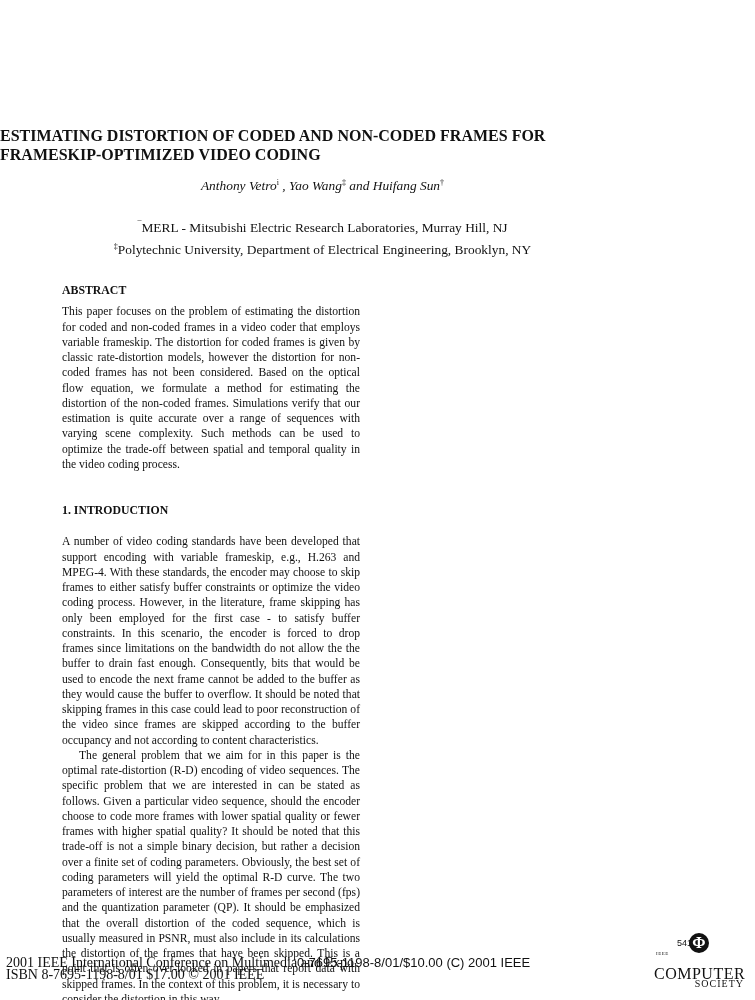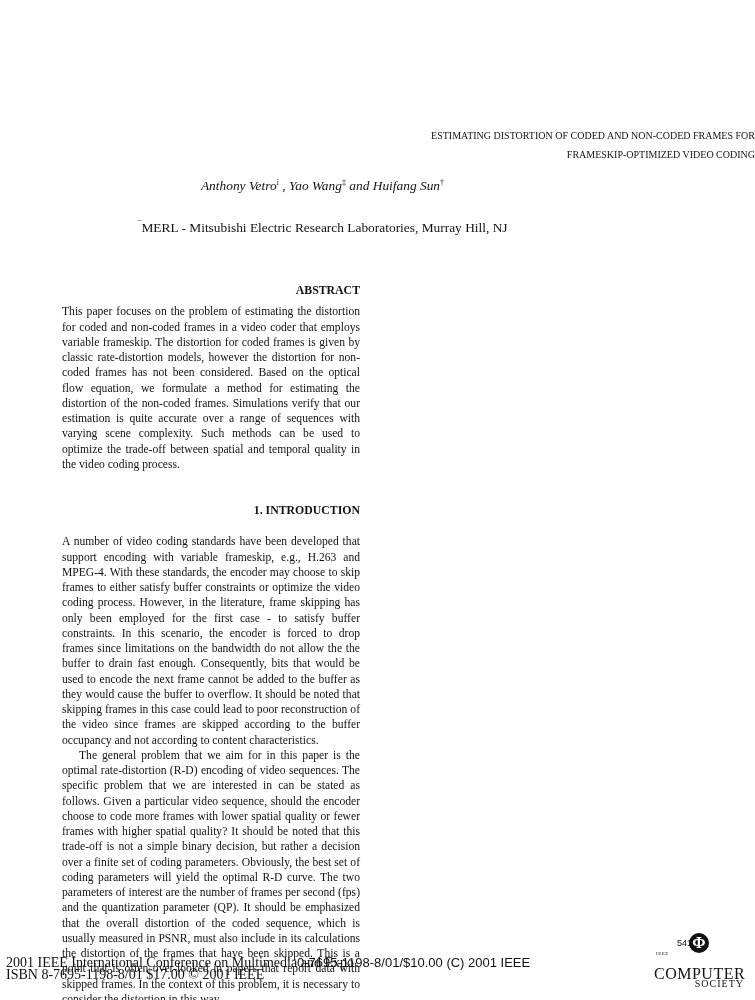--- a/index.html
+++ b/index.html
@@ -1,27 +1,27 @@
 <!DOCTYPE html>
 <html><head>
 <meta charset="utf-8">
 <style>
   html, body { margin:0; padding:0; background:#ffffff; }
   body { width:755px; height:1000px; position:relative; overflow:hidden; font-family:"Liberation Serif", serif; color:#111; }
-  .title { position:absolute; left:0; width:755px; top:126px; text-align:right; font-weight:normal; font-size:10px; line-height:19px; }
+  .title { position:absolute; left:0; width:755px; top:126px; text-align:left; font-weight:bold; font-size:16px; line-height:19px; }
   .authors { position:absolute; left:0; width:645px; top:178px; text-align:center; font-style:italic; font-size:13.4px; }
   .authors sup { font-size:8px; font-style:normal; }
   .affil { position:absolute; left:0; width:645px; top:215px; text-align:center; font-size:13.4px; line-height:19px; }
   .affil .mk { font-size:8px; vertical-align:super; }
   .col { position:absolute; top:283px; font-size:11.6px; line-height:15.25px; text-align:justify; hyphens:none; }
   .col.left { left:62px; width:298px; }
   .col.right { left:381px; width:319px; }
   .col p { margin:0; }
   .col p.indent { text-indent:17px; }
-  .sec { text-align:right; font-weight:bold; font-size:11.8px; margin:0; }
+  .sec { text-align:left; font-weight:bold; font-size:11.8px; margin:0; }
   .footer-left { position:absolute; left:6px; top:957px; font-size:14px; line-height:11.5px; font-family:"Liberation Serif", serif; }
   .footer-pg { position:absolute; left:0; width:692px; top:938px; text-align:right; font-size:9px; font-family:"Liberation Sans", sans-serif; }
   .footer-copy { position:absolute; left:297px; top:955px; font-size:13px; font-family:"Liberation Sans", sans-serif; }
   .logo { position:absolute; left:654px; top:933px; width:90px; height:50px; text-align:center; }
   .logo .phi { display:block; margin:0 auto; width:20px; height:20px; border-radius:50%; background:#111; color:#fff; font-size:16px; line-height:20px; font-weight:bold; }
   .logo .ieee { position:absolute; left:2px; top:18px; font-size:5px; letter-spacing:0.5px; }
   .logo .cs1 { display:block; font-size:16px; letter-spacing:0.5px; line-height:11px; margin-top:15px; }
   .logo .cs2 { display:block; font-size:10px; letter-spacing:1px; line-height:10px;text-align:right; }
 </style>
 </head>
@@ -31,20 +31,21 @@
   <div>ESTIMATING DISTORTION OF CODED AND NON-CODED FRAMES FOR</div>
   <div>FRAMESKIP-OPTIMIZED VIDEO CODING</div>
 </div>
 
 <div class="authors">
   <span>Anthony Vetro</span><sup>i</sup><span> , </span><span>Yao Wang</span><sup>‡</sup><span> and </span><span>Huifang Sun</span><sup>†</sup>
 </div>
 
 <div class="affil">
   <div><span class="mk">¯</span><span>MERL - Mitsubishi Electric Research Laboratories, Murray Hill, NJ</span></div>
+  <div><span class="mk">‡</span><span>Polytechnic University, Department of Electrical Engineering, Brooklyn, NY</span></div>
 </div>
 
 <div class="col left">
   <p class="sec">ABSTRACT</p>
   <p style="margin-top:6px">This paper focuses on the problem of estimating the distortion for coded and non-coded frames in a video coder that employs variable frameskip. The distortion for coded frames is given by classic rate-distortion models, however the distortion for non-coded frames has not been considered. Based on the optical flow equation, we formulate a method for estimating the distortion of the non-coded frames. Simulations verify that our estimation is quite accurate over a range of sequences with varying scene complexity. Such methods can be used to optimize the trade-off between spatial and temporal quality in the video coding process.</p>
   <p class="sec" style="margin-top:31px">1. INTRODUCTION</p>
   <p style="margin-top:16px">A number of video coding standards have been developed that support encoding with variable frameskip, e.g., H.263 and MPEG-4. With these standards, the encoder may choose to skip frames to either satisfy buffer constraints or optimize the video coding process. However, in the literature, frame skipping has only been employed for the first case - to satisfy buffer constraints. In this scenario, the encoder is forced to drop frames since limitations on the bandwidth do not allow the the buffer to drain fast enough. Consequently, bits that would be used to encode the next frame cannot be added to the buffer as they would cause the buffer to overflow. It should be noted that skipping frames in this case could lead to poor reconstruction of the video since frames are skipped according to the buffer occupancy and not according to content characteristics.</p>
   <p class="indent">The general problem that we aim for in this paper is the optimal rate-distortion (R-D) encoding of video sequences. The specific problem that we are interested in can be stated as follows. Given a particular video sequence, should the encoder choose to code more frames with lower spatial quality or fewer frames with higher spatial quality? It should be noted that this trade-off is not a simple binary decision, but rather a decision over a finite set of coding parameters. Obviously, the best set of coding parameters will yield the optimal R-D curve. The two parameters of interest are the number of frames per second (fps) and the quantization parameter (QP). It should be emphasized that the overall distortion of the coded sequence, which is usually measured in PSNR, must also include in its calculations the distortion of the frames that have been skipped. This is a point that is often over-looked in papers that report data with skipped frames. In the context of this problem, it is necessary to consider the distortion in this way.</p>
 </div>
 

